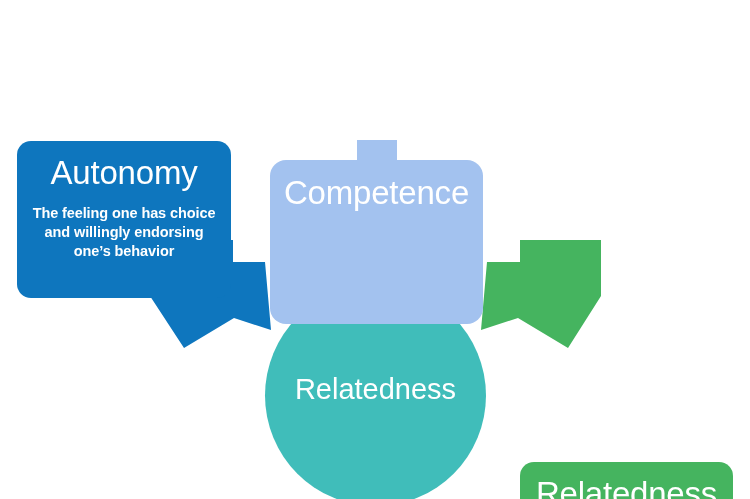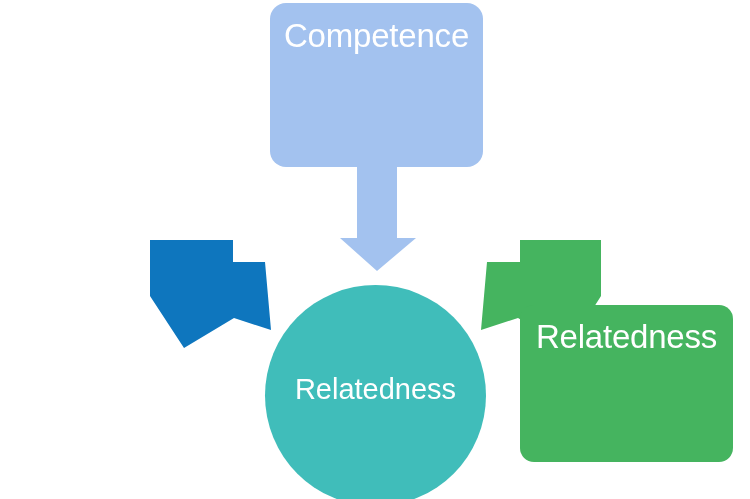--- a/index.html
+++ b/index.html
@@ -123,20 +123,24 @@
              L 518 318
              L 568 348
              L 601 296
              Z"></path>
   </svg>
 
   <div id="circle-motivation" class="above" style="background:#40BDBA">
     <span>Relatedness</span>
   </div>
 
+  <div id="box-autonomy" class="node-box above" style="background:#0E76BE; border-radius:14px;">
+    <div class="node-title">Autonomy</div>
+    <div class="node-desc">The feeling one has choice and willingly endorsing one’s behavior</div>
+  </div>
 
   <div id="box-competence" class="node-box above" style="background:#A3C2EF; border-radius:16px;">
     <div class="node-title">Competence</div>
   </div>
 
   <div id="box-relatedness" class="node-box above" style="background:#45B45F; border-radius:14px;">
     <div class="node-title">Relatedness</div>
 
   </div>
 

